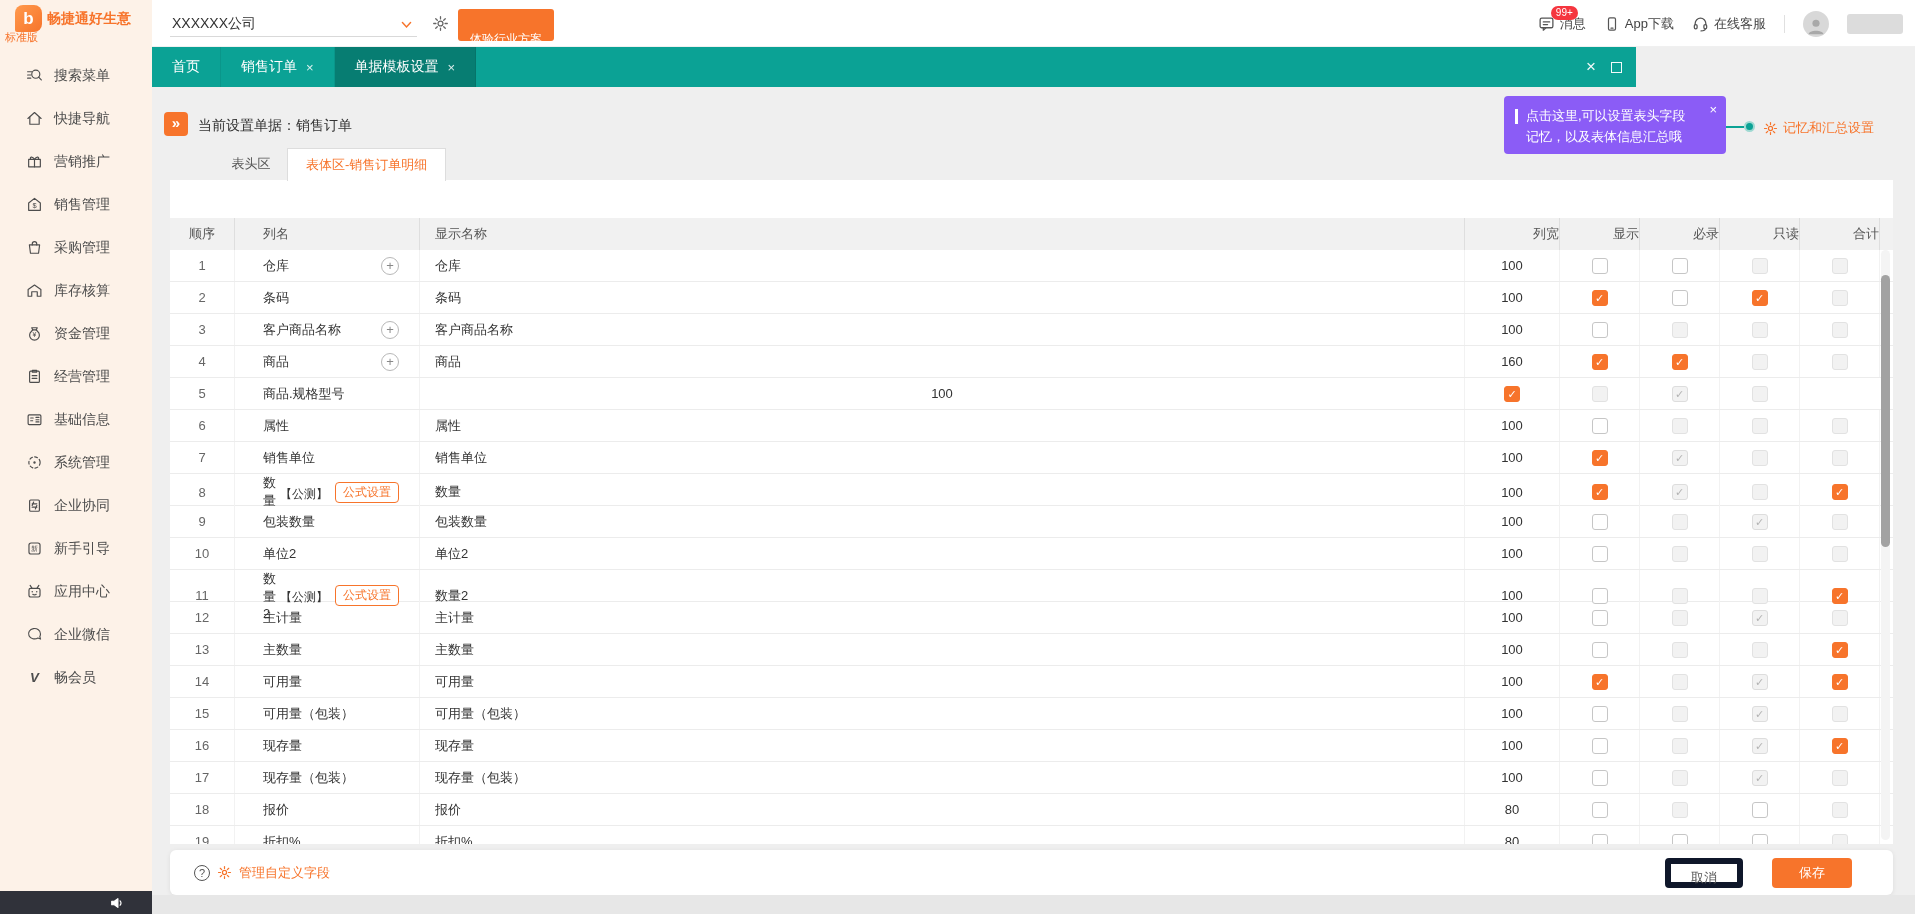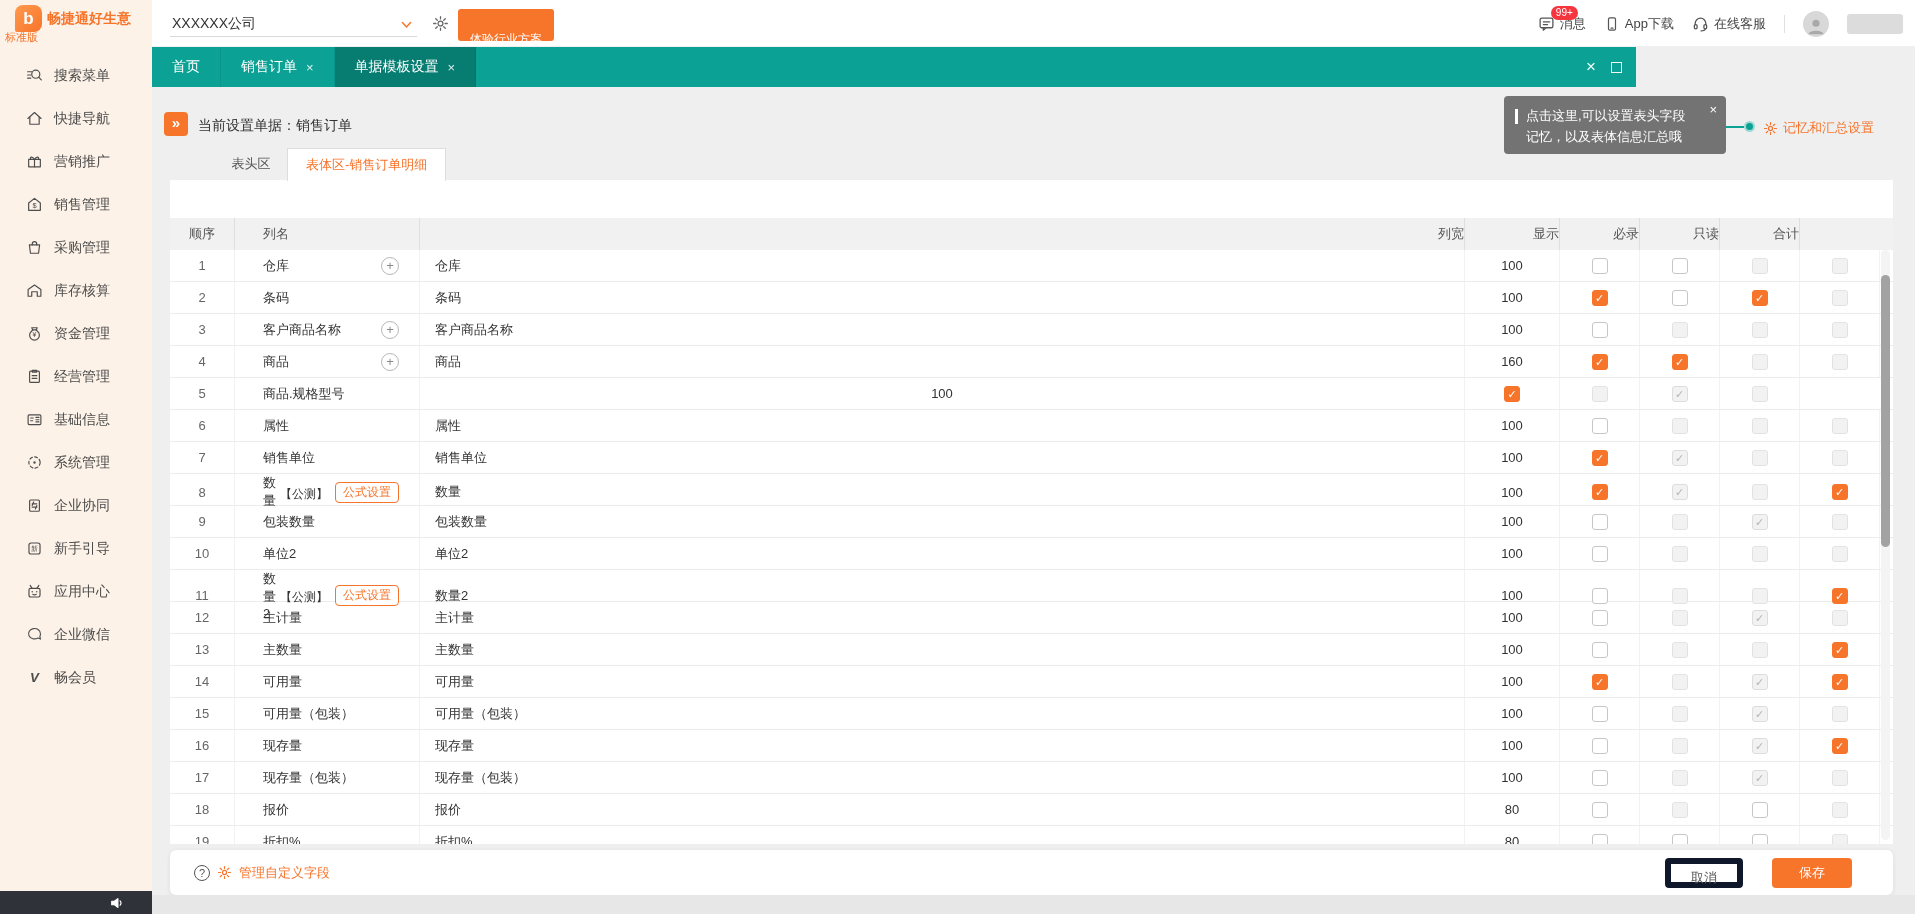--- a/index.html
+++ b/index.html
@@ -40,21 +40,21 @@
   .doc-tab .tab-close{margin-left:9px;font-size:13px;opacity:.85}
   #tabbar-icons{position:absolute;right:14px;top:0;height:40px;display:flex;align-items:center;gap:15px;color:#fff}
   #tabbar-close{font-size:17px;cursor:pointer;opacity:.95}
   #tabbar-restore{width:11px;height:11px;border:1.5px solid #fff;cursor:pointer;opacity:.95}
 
   
   #breadcrumb-icon{position:absolute;left:164px;top:112px;width:24px;height:24px;border-radius:4px;background:#f7742b;color:#fff;text-align:center;line-height:22px;font-size:15px;font-weight:bold}
   #breadcrumb{position:absolute;left:198px;top:117px;font-size:14px;color:#333}
 
   
-  #tooltip{position:absolute;left:1504px;top:96px;width:222px;height:58px;background:#737373;border-radius:4px;color:#fff;z-index:6}
+  #tooltip{position:absolute;left:1504px;top:96px;width:222px;height:58px;background:#8b5cf6;border-radius:4px;color:#fff;z-index:6}
   #tooltip .tip-bar{position:absolute;left:11px;top:13px;width:3px;height:15px;background:#fff}
   #tooltip .tip-text{position:absolute;left:22px;top:9px;font-size:13px;line-height:21px}
   #tooltip-close{position:absolute;right:9px;top:6px;font-size:13px;cursor:pointer}
   #tip-line{position:absolute;left:1726px;top:126px;width:18px;height:2px;background:#0ba295}
   #tip-dot{position:absolute;left:1744px;top:121px;width:11px;height:11px;border-radius:50%;background:#0ba295;border:2px solid #9fd9d2}
   #memory-link{position:absolute;left:1763px;top:119px;display:flex;align-items:center;gap:5px;cursor:pointer}
   #memory-link span{font-size:13px;color:#f7742b}
 
   
   #subtab-header{position:absolute;left:215px;top:148px;width:72px;height:32px;text-align:center;line-height:32px;font-size:13px;color:#555;cursor:pointer}
@@ -350,20 +350,21 @@
 </div>
 
 <div id="subtab-header">表头区</div>
 <div id="subtab-body">表体区-销售订单明细</div>
 
 <div id="card">
   <div id="grid">
       <div class="t-row head">
         <div class="h-seq">顺序</div>
         <div class="h-name">列名</div>
+        <div class="h-disp">显示名称</div>
         <div class="h-center">列宽</div>
         <div class="h-center">显示</div>
         <div class="h-center">必录</div>
         <div class="h-center">只读</div>
         <div class="h-center">合计</div>
         <div class="h-fill"></div>
       </div>
       <div class="t-row body">
         <div class="c-seq">1</div>
         <div class="c-name">

